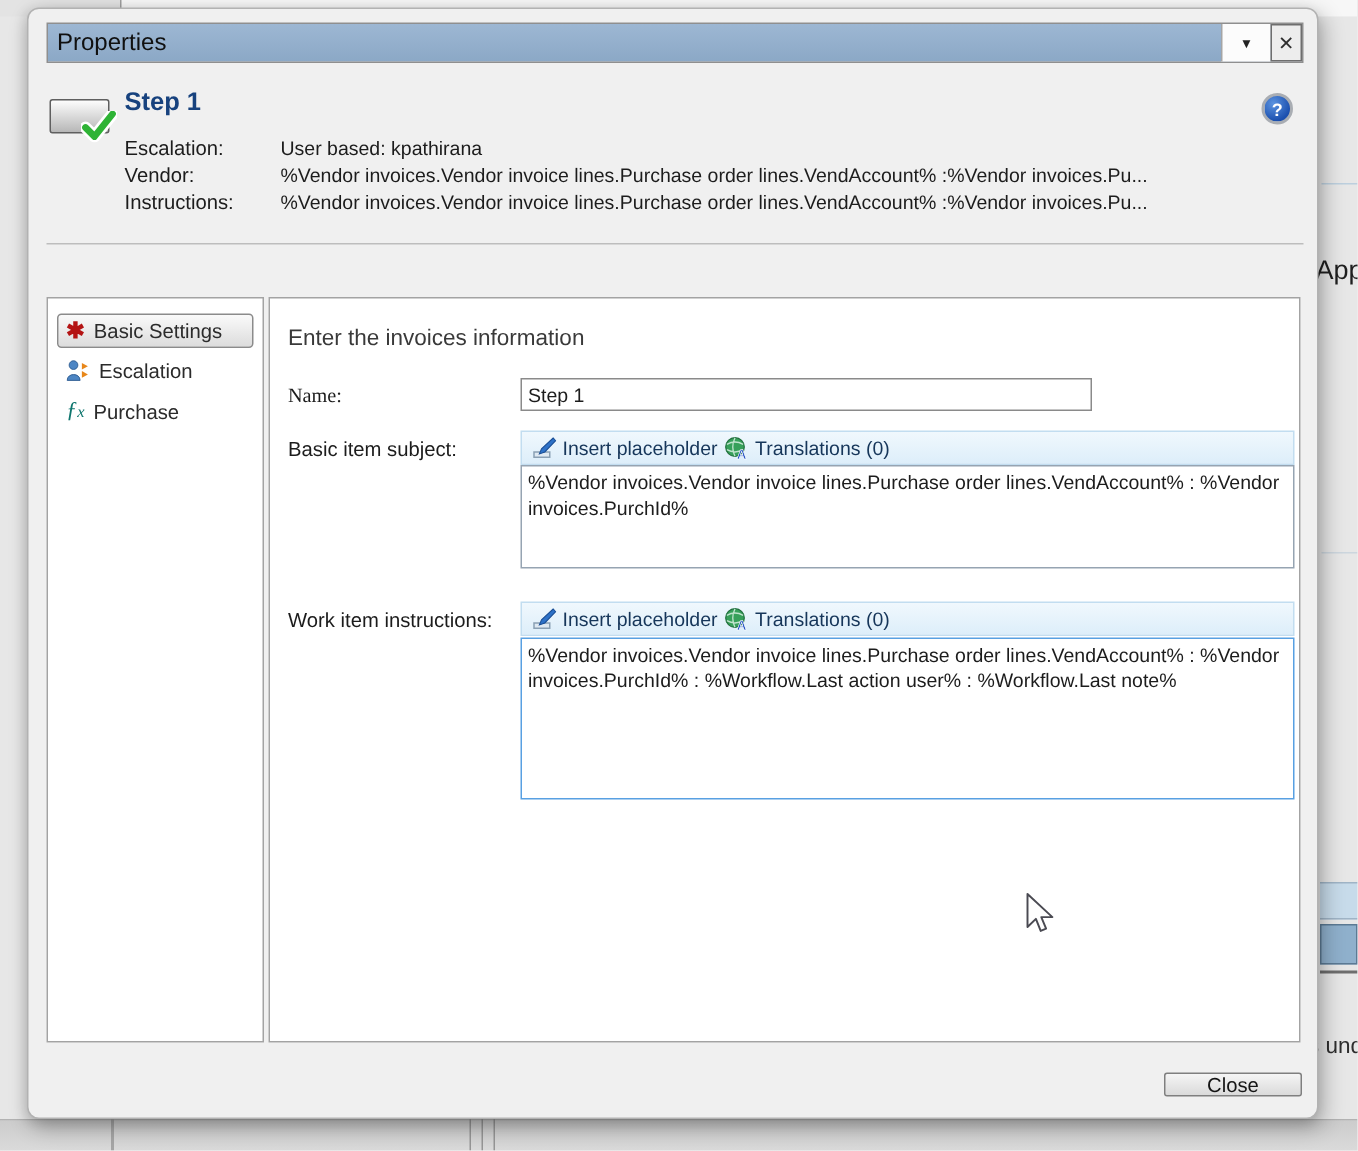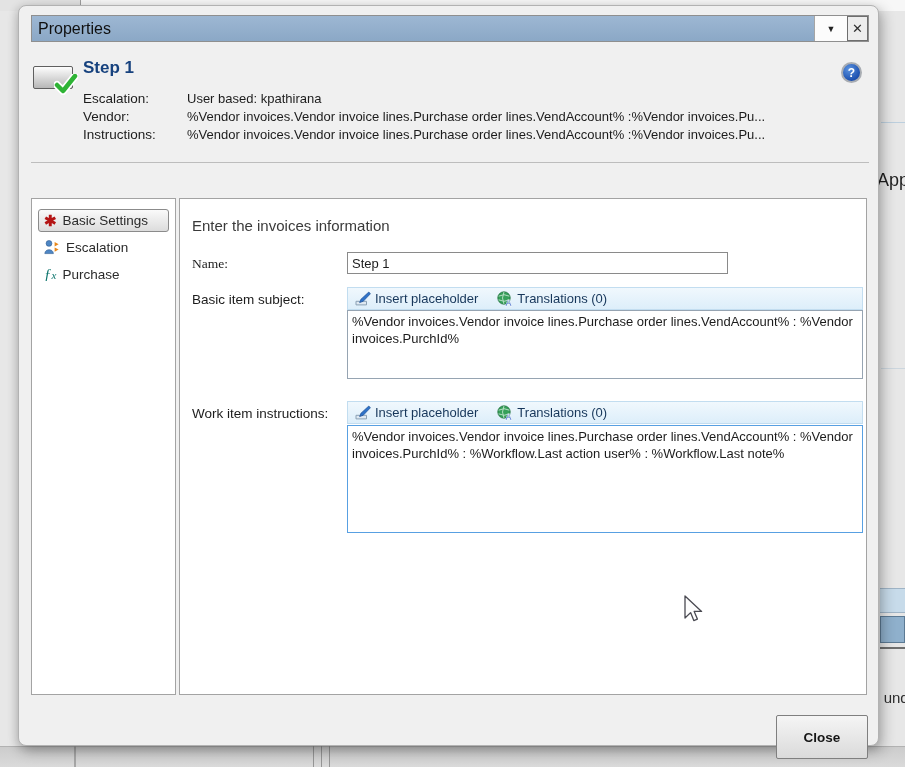--- a/index.html
+++ b/index.html
@@ -57,32 +57,32 @@
   .side-item.selected { background: linear-gradient(#fafafa, #dcdcdc); border: 1px solid #8b8b8b; border-radius: 3px; }
   .ast { color: var(--asterisk_red, #b41414); font-size: 15px; font-weight: bold; line-height: 14px; }
   .fx { font-family: "Liberation Serif", serif; font-style: italic; color: #0f766e; }
   .fx .f { font-size: 15px; } .fx .x { font-size: 11px; }
 
   .main { left: 160px; top: 192px; width: 688px; height: 497px; background: #fff; border: 1px solid #a3a3a3; }
   .main-heading { left: 12px; top: 18px; font-size: 15px; color: #3a3a3a; }
   .flabel { font-size: 13.5px; color: #1c1c1c; }
   .name-input { left: 167px; top: 53px; width: 381px; height: 22px; border: 1px solid #8a8a8a; background: #fff;
                 font-family: "Liberation Sans", sans-serif; font-size: 13px; color: #1c1c1c; padding: 0 4px; }
-  .mini-toolbar { width: 516px; height: 23px; display: flex; align-items: center; gap: 19px; padding: 0 6px;
+  .mini-toolbar { width: 516px; height: 23px; display: flex; align-items: center; gap: 5px; padding: 0 6px;
                   background: linear-gradient(#f0f8fd, var(--toolbar_blue_bg, #ddeefa)); border: 1px solid #c2ddf0;
                   font-size: 13px; color: #16365a; }
   .tb-btn { display: flex; align-items: center; gap: 4px; cursor: default; }
   .ta { font-family: "Liberation Sans", sans-serif; font-size: 13px; color: #1c1c1c; line-height: 1.32;
         padding: 2px 4px; resize: none; background: #fff; border: 1px solid #96a4b2; overflow: hidden; }
   .ta-subject { left: 167px; top: 111px; width: 516px; height: 69px; }
   .ta-instr { left: 167px; top: 226px; width: 516px; height: 108px; border: 1px solid var(--focus_border_blue, #58a0e2); }
 
-  .close-button { left: 757px; top: 709px; width: 92px; height: 44px;
+  .close-button { left: 757px; top: 709px; width: 92px; height: 16px;
                   background: linear-gradient(#f5f5f5, #dadada); border: 1px solid #7f7f7f; border-radius: 2px;
-                  font-family: "Liberation Sans", sans-serif; font-size: 13.5px; color: #151515; cursor: default; font-weight: bold; }
+                  font-family: "Liberation Sans", sans-serif; font-size: 13.5px; color: #151515; cursor: default; }
 
   .cursor { left: 683px; top: 595px; pointer-events: none; }
 </style>
 </head>
 <body>
 
 <div class="stage">
 
   <div class="abs bg-topstrip"></div>
   <div class="abs bg-topstrip-white"></div>

